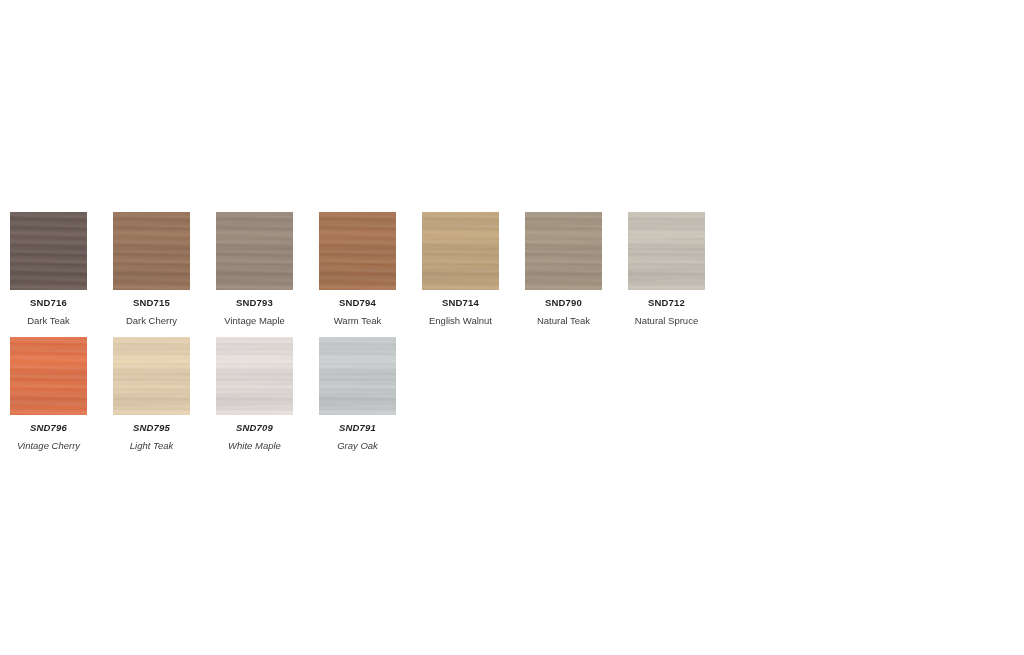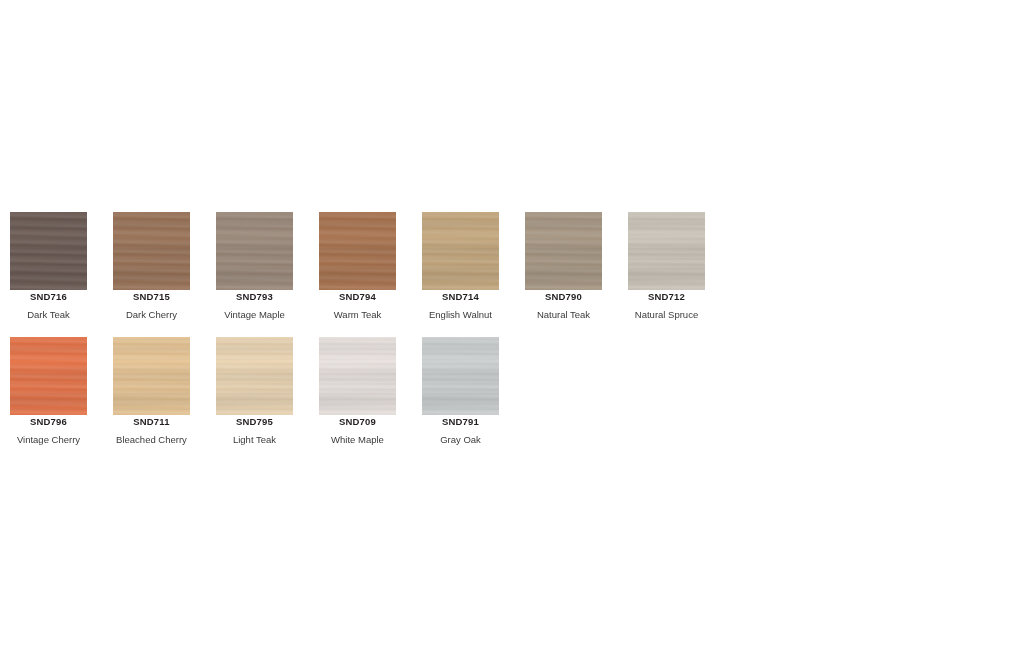--- a/index.html
+++ b/index.html
@@ -26,21 +26,21 @@
   }
 
   .swatch-row {
     position: absolute;
     left: 10px;
     display: flex;
     flex-direction: row;
     align-items: flex-start;
   }
   .swatch-row.row-1 { top: 212px; }
-  .swatch-row.row-2 { top: 337px; }
+  .swatch-row.row-2 { top: 337px; font-style: italic; }
 
   .swatch-cell {
     width: 77px;
     margin-right: 26px;
     display: flex;
     flex-direction: column;
     align-items: center;
   }
   .swatch-cell:last-child { margin-right: 0; }
 
@@ -89,21 +89,21 @@
       repeating-linear-gradient(
         1.5deg,
         rgba(255,255,255,0.00) 0px,
         rgba(255,255,255,0.10) 3px,
         rgba(255,255,255,0.00) 9px
       );
     pointer-events: none;
   }
 
   .chip-code {
-    margin-top: 1px;
+    margin-top: 7px;
     font-size: 9.5px;
     font-weight: bold;
     color: #231f20;
     letter-spacing: 0.2px;
     line-height: 12px;
     text-align: center;
     white-space: nowrap;
   }
   .chip-name {
     margin-top: 6px;
@@ -180,28 +180,20 @@
   <div class="swatch-row row-2">
       <div class="swatch-cell">
         <div class="chip" style="background-color: rgb(232, 117, 74);">
           <div class="grain"></div>
           <div class="sheen"></div>
         </div>
         <div class="chip-code">SND796</div>
         <div class="chip-name">Vintage Cherry</div>
       </div>
       <div class="swatch-cell">
-        <div class="chip" style="background-color: rgb(232, 198, 150);">
-          <div class="grain"></div>
-          <div class="sheen"></div>
-        </div>
-        <div class="chip-code">SND711</div>
-        <div class="chip-name">Bleached Cherry</div>
-      </div>
-      <div class="swatch-cell">
         <div class="chip" style="background-color: rgb(236, 214, 180);">
           <div class="grain"></div>
           <div class="sheen"></div>
         </div>
         <div class="chip-code">SND795</div>
         <div class="chip-name">Light Teak</div>
       </div>
       <div class="swatch-cell">
         <div class="chip" style="background-color: rgb(234, 227, 224);">
           <div class="grain"></div>

